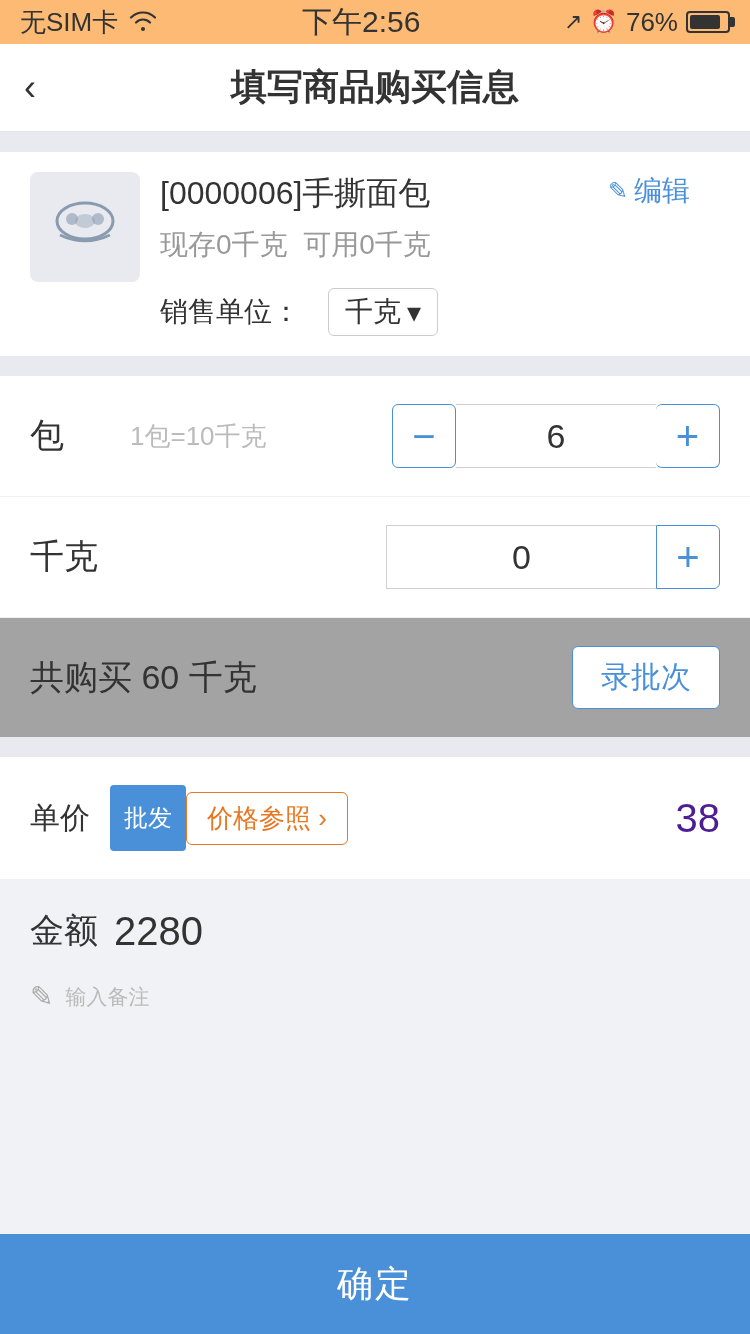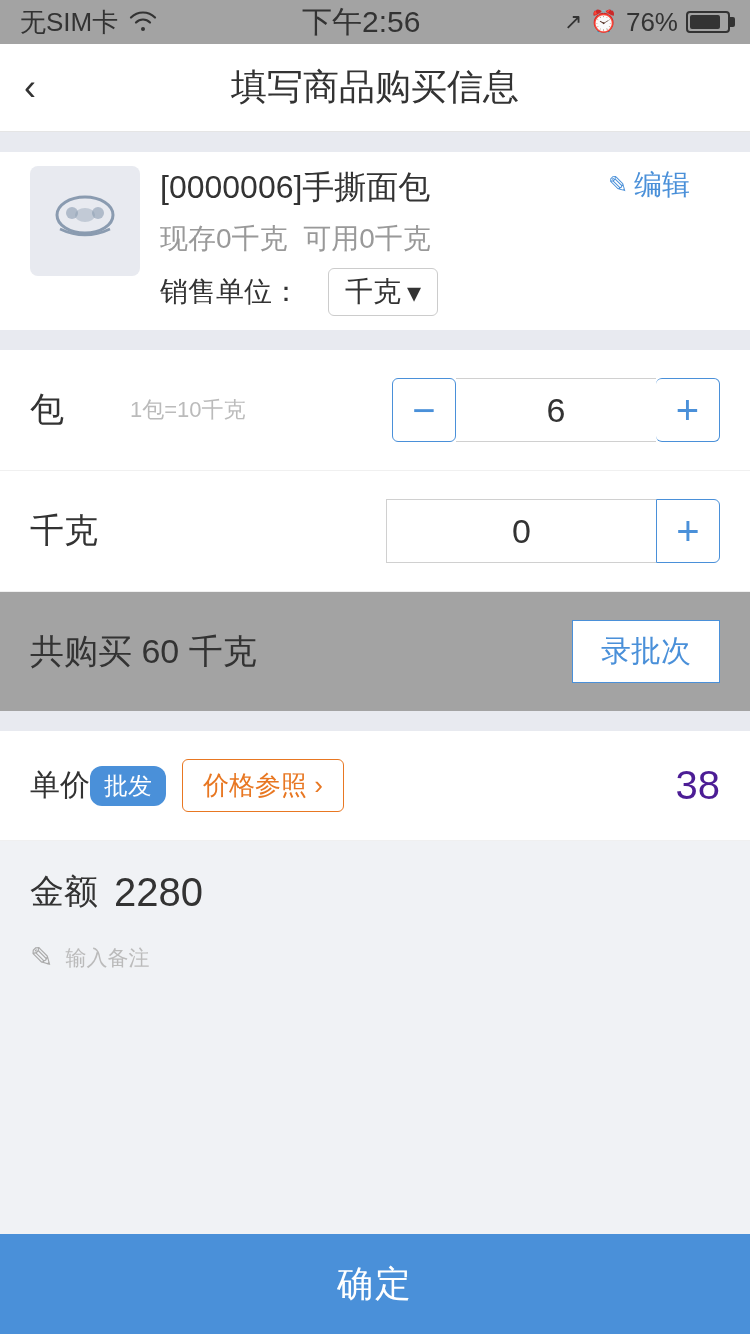--- a/index.html
+++ b/index.html
@@ -10,21 +10,21 @@
       font-family: -apple-system, "PingFang SC", "Helvetica Neue", Arial, sans-serif;
       background: #f0f2f5;
       font-size: 32px;
       color: #333;
     }
 
     
     .status-bar {
       width: 750px;
       height: 44px;
-      background: #a3a3a3;
+      background: #fdba74;
       display: flex;
       align-items: center;
       justify-content: space-between;
       padding: 0 20px;
       font-size: 28px;
       color: #333;
     }
     .status-bar-left {
       display: flex;
       align-items: center;
@@ -83,34 +83,34 @@
     }
     .nav-back {
       position: absolute;
       left: 24px;
       font-size: 36px;
       color: #333;
       cursor: pointer;
     }
     .nav-title {
       font-size: 36px;
-      font-weight: 400;
+      font-weight: 700;
       color: #333;
     }
 
     
     .divider {
       height: 20px;
       background: #e8eaf0;
     }
 
     
     .product-card {
       background: #fff;
-      padding: 14px 30px;
+      padding: 20px 30px;
       display: flex;
       align-items: flex-start;
       gap: 20px;
     }
     .product-image {
       width: 110px;
       height: 110px;
       background: #e8eaf0;
       border-radius: 8px;
       display: flex;
@@ -123,21 +123,21 @@
     }
     .product-name {
       font-size: 32px;
       color: #333;
       font-weight: 500;
       margin-bottom: 10px;
     }
     .product-stock {
       font-size: 28px;
       color: #999;
-      margin-bottom: 10px;
+      margin-bottom: 24px;
     }
     .product-unit-row {
       display: flex;
       align-items: center;
       gap: 28px;
       font-size: 28px;
       color: #333;
     }
     .unit-select {
       border: 1px solid #ccc;
@@ -171,21 +171,21 @@
       padding: 28px 30px;
       border-bottom: 1px solid #f0f0f0;
       gap: 20px;
     }
     .input-label {
       font-size: 34px;
       color: #333;
       min-width: 80px;
     }
     .input-hint {
-      font-size: 22px;
+      font-size: 26px;
       color: #bbb;
       flex: 1;
     }
     .qty-control {
       display: flex;
       align-items: center;
       gap: 0;
     }
     .qty-btn {
       width: 64px;
@@ -265,48 +265,47 @@
     }
     .total-label {
       font-size: 34px;
       color: #333;
     }
     .batch-btn {
       border: 1.5px solid #4a90d9;
       color: #4a90d9;
       background: #fff;
       padding: 10px 28px;
-      border-radius: 0;
+      border-radius: 6px;
       font-size: 30px;
       cursor: pointer;
     }
 
     
     .price-section {
       background: #fff;
       margin-top: 0;
     }
     .price-row {
       display: flex;
       align-items: center;
       padding: 28px 30px;
       border-bottom: 1px solid #f0f0f0;
     }
     .price-label {
       font-size: 30px;
       color: #333;
-      margin-right: 0;
+      margin-right: 20px;
     }
     .price-tag {
       background: #4a90d9;
       color: #fff;
       font-size: 24px;
-      padding: 4px 14px;
-      border-radius: 12px;
-      margin-right: 16px;
+      padding: 17px 14px;
+      border-radius: 4px;
     }
     .price-ref-btn {
       border: 1.5px solid #e87722;
       color: #e87722;
       background: #fff;
       padding: 8px 20px;
       border-radius: 6px;
       font-size: 26px;
       display: flex;
       align-items: center;

